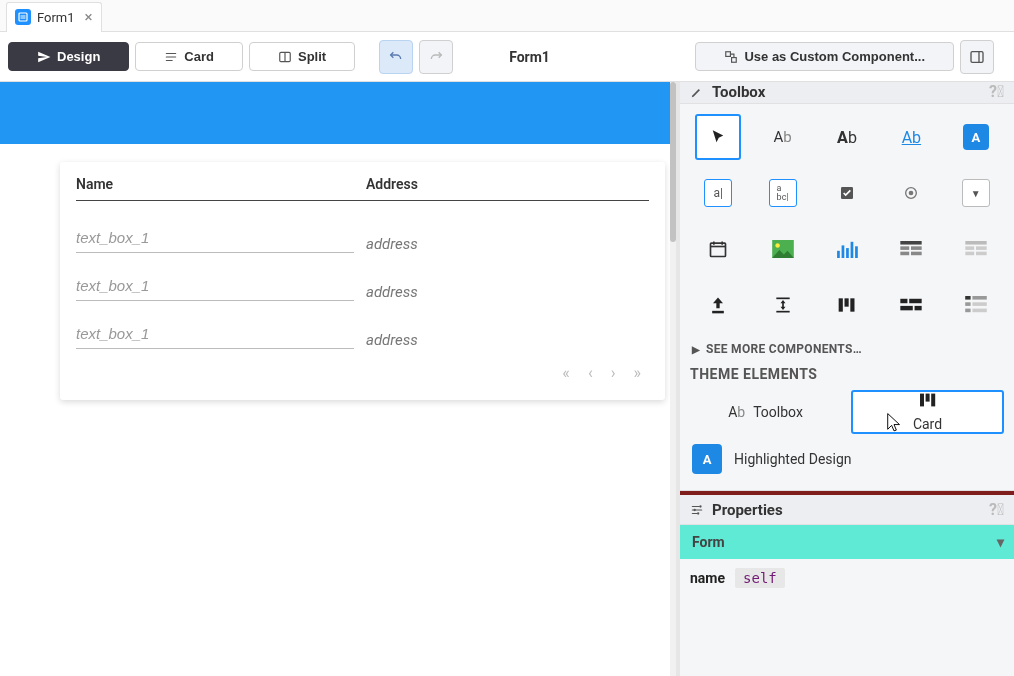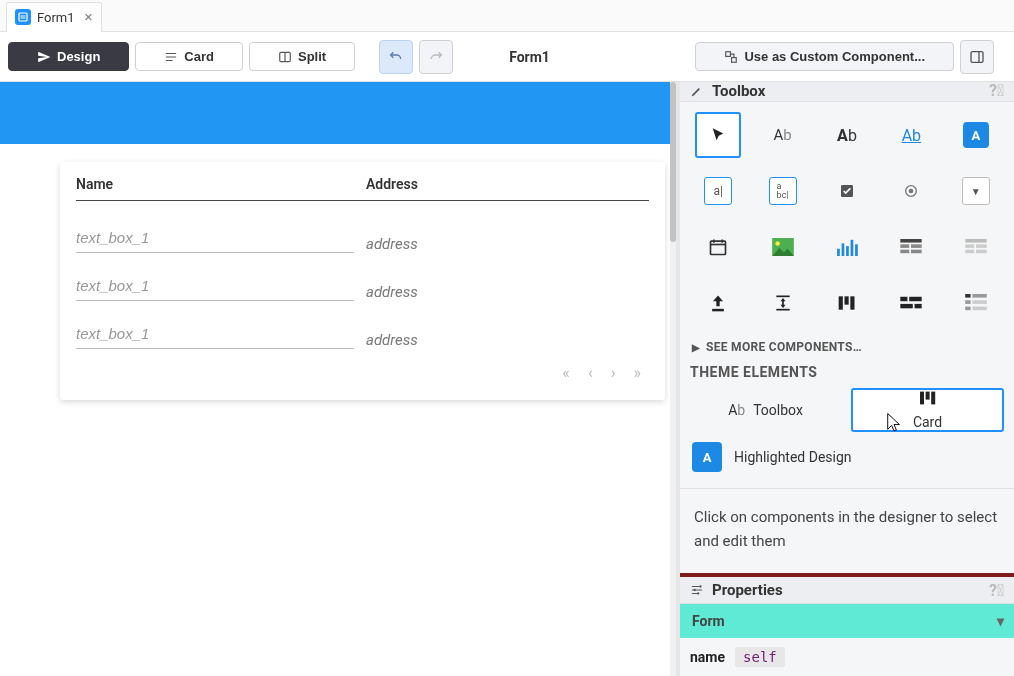--- a/index.html
+++ b/index.html
@@ -471,21 +471,20 @@
           <span>Card</span>
         </div>
       </div>
 
       <div class="theme-highlight">
         <div class="tb-chip-btn" style="width:30px;height:30px;">A</div>
         <span>Highlighted Design</span>
       </div>
     </div>
 
-    <div class="hint">Click on components in the designer to select and edit them</div>
 
     <div class="panel-head">
       <svg width="14" height="14" viewBox="0 0 24 24">
           <path d="M4 6h12M4 12h16M4 18h8" stroke="#555" stroke-width="2" stroke-linecap="round"></path>
           <circle cx="18" cy="6" r="2" fill="#555"></circle>
           <circle cx="8" cy="12" r="2" fill="#555"></circle>
           <circle cx="14" cy="18" r="2" fill="#555"></circle>
         </svg>
       <span>Properties</span>
       <span class="help-icn">?⃝</span>

